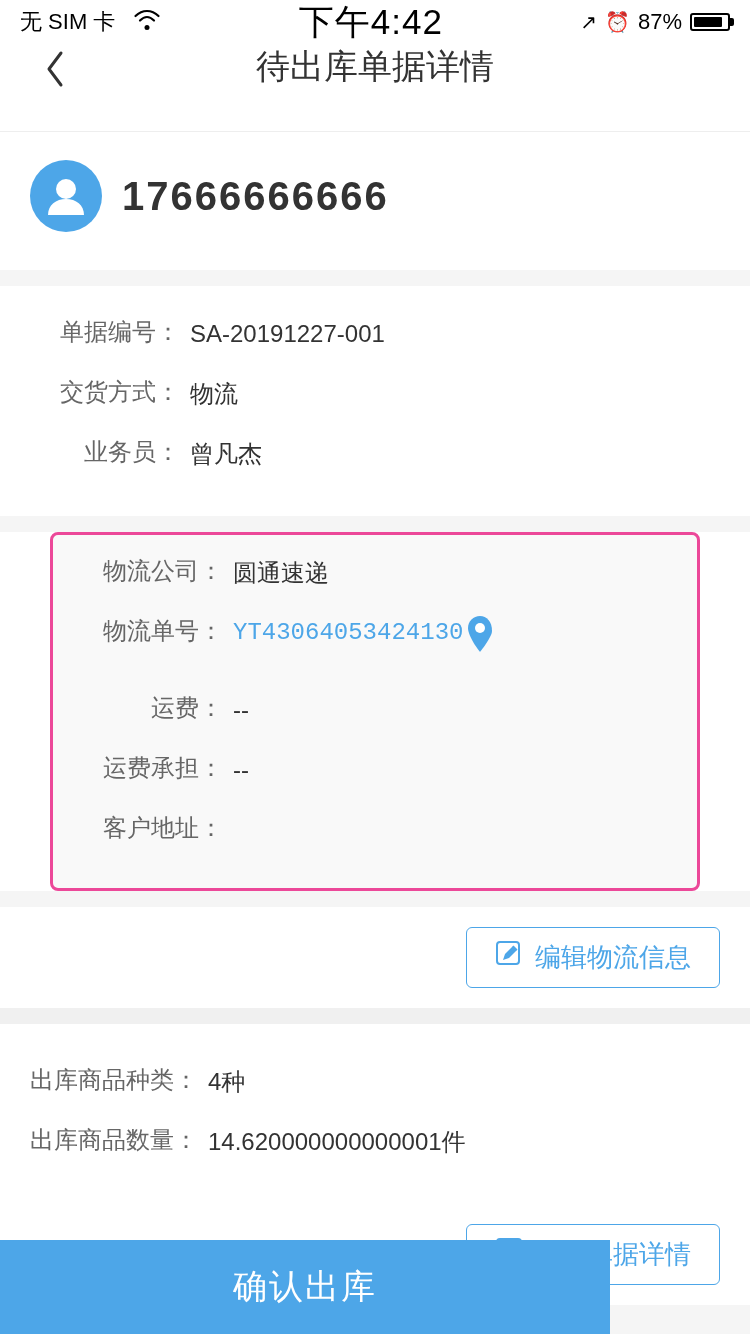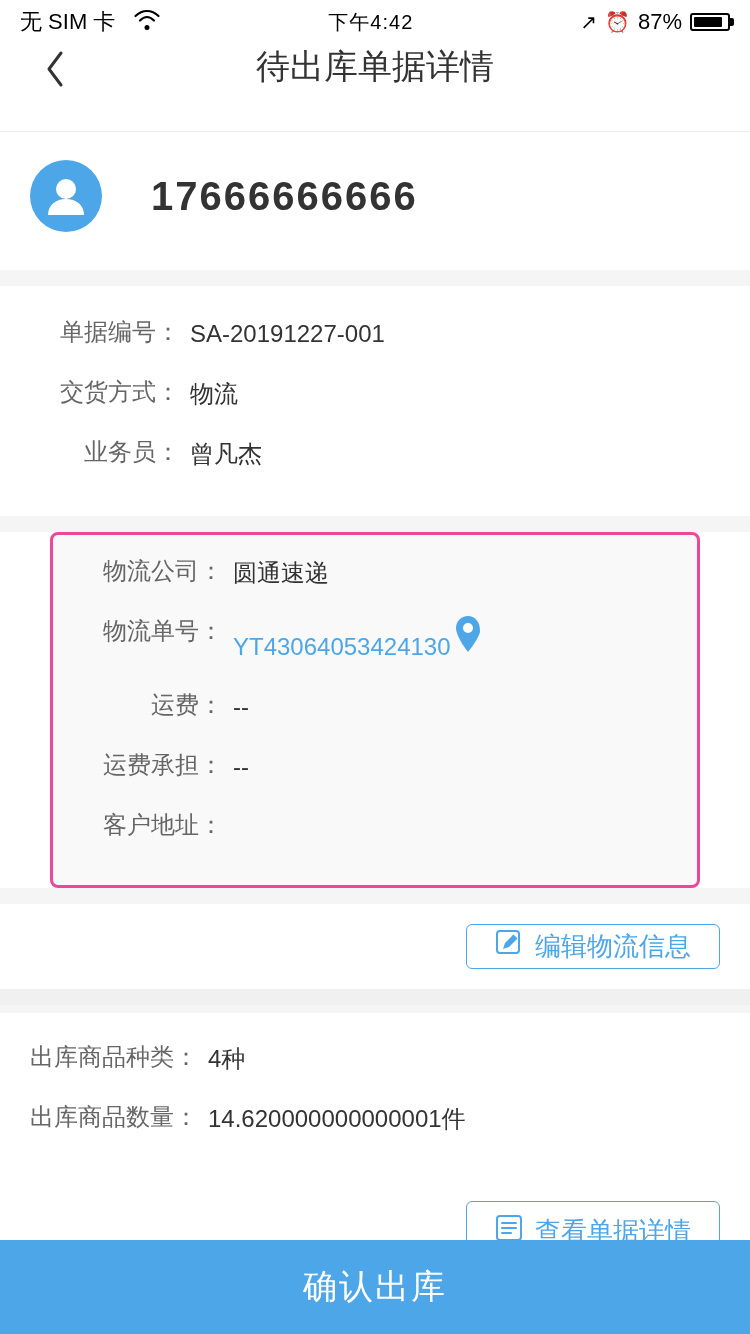--- a/index.html
+++ b/index.html
@@ -25,21 +25,21 @@
       font-size: 24px;
       color: #000;
     }
     .status-left {
       display: flex;
       align-items: center;
       gap: 18px;
       font-size: 22px;
     }
     .status-center {
-      font-size: 20px;
+      font-size: 35px;
       font-weight: 500;
       letter-spacing: 1px;
     }
     .status-right {
       display: flex;
       align-items: center;
       gap: 8px;
       font-size: 22px;
     }
     .battery {
@@ -127,21 +127,20 @@
     .customer-avatar svg {
       width: 46px;
       height: 46px;
       fill: #fff;
     }
     .customer-phone {
       font-size: 40px;
       font-weight: 600;
       color: #333;
       letter-spacing: 2px;
-      margin-left: 29px;
     }
 
     
     .info-section {
       background: #fff;
       padding: 30px 30px 20px 30px;
       margin-top: 16px;
     }
     .info-row {
       display: flex;
@@ -159,22 +158,23 @@
     .info-value {
       color: #333;
       flex: 1;
       line-height: 1.5;
     }
     .info-value.blue {
       color: #4da6e8;
     }
     .tracking-row {
       display: flex;
-      align-items: flex-end;
+      align-items: flex-start;
       gap: 0;
+      font-family: Liberation Mono, monospace;
     }
 
     
     .logistics-card {
       background: #f9f9f9;
       border: 3px solid #ec4899;
       border-radius: 8px;
       margin: 16px 30px;
       padding: 20px 20px;
     }
@@ -183,40 +183,40 @@
     .edit-btn {
       display: flex;
       align-items: center;
       justify-content: flex-end;
       padding: 20px 30px;
       background: #fff;
     }
     .edit-btn-inner {
       border: 1px solid #4da6e8;
       border-radius: 6px;
-      padding: 4px 28px;
+      padding: 12px 28px;
       display: flex;
       align-items: center;
       gap: 12px;
       color: #4da6e8;
       font-size: 26px;
       cursor: pointer;
     }
 
     
     .section-separator {
       height: 16px;
       background: #f0f0f0;
     }
 
     
     .goods-section {
       background: #fff;
-      padding: 28px 30px 20px 30px;
-      margin-top: 8px;
+      padding: 40px 30px 20px 30px;
+      margin-top: 0;
     }
 
     
     .view-details-btn {
       display: flex;
       align-items: center;
       justify-content: flex-end;
       padding: 20px 30px;
       background: #fff;
     }
@@ -230,21 +230,21 @@
       color: #4da6e8;
       font-size: 26px;
       cursor: pointer;
     }
 
     
     .confirm-btn-wrapper {
       position: fixed;
       bottom: 0;
       left: 0;
-      width: 750px;
+      width: 610px;
       background: #4da6e8;
       padding: 24px 0;
       text-align: center;
       z-index: 100;
     }
     .confirm-btn {
       color: #fff;
       font-size: 34px;
       font-weight: 500;
       letter-spacing: 2px;

